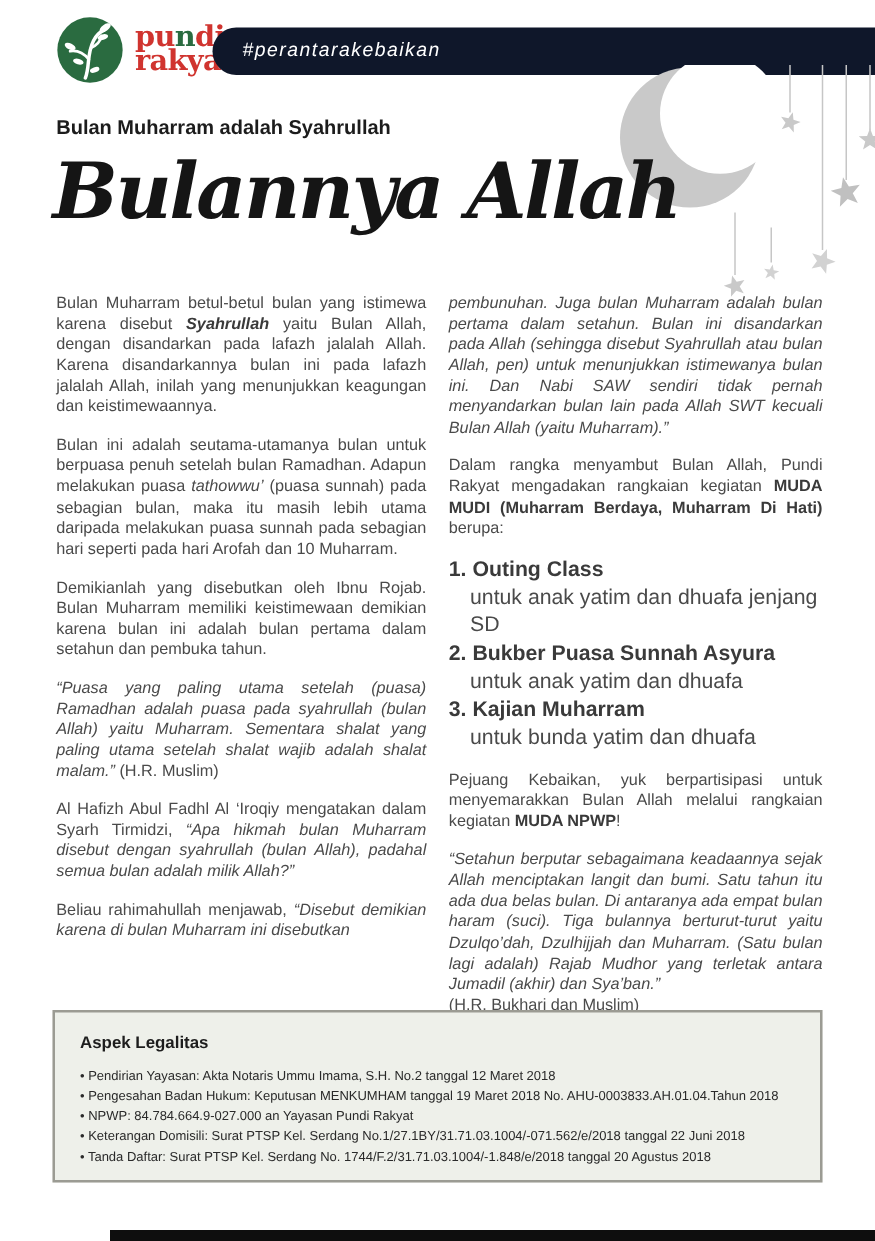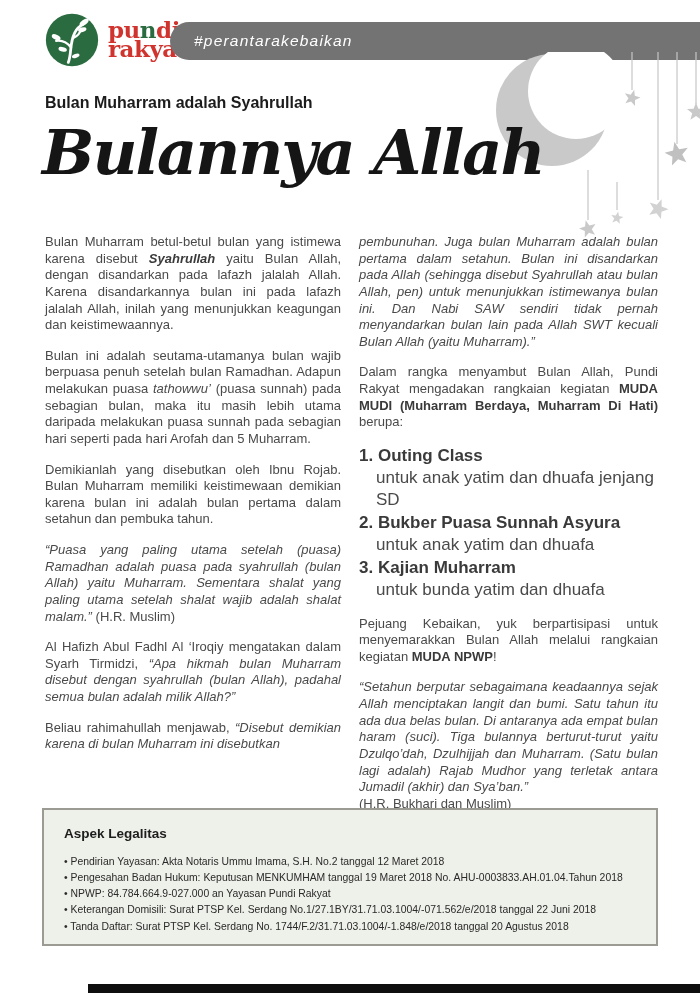--- a/index.html
+++ b/index.html
@@ -5,21 +5,21 @@
   html,body{margin:0;padding:0;background:#fff;}
   .page{position:relative;width:700px;height:993px;background:#ffffff;overflow:hidden;
         font-family:"Liberation Sans",sans-serif;}
 
   
   .logo{position:absolute;left:44px;top:12px;display:flex;align-items:center;}
   .logo-mark{width:56px;height:56px;}
   .logo-text{margin-left:8px;font-family:"DejaVu Serif",serif;font-weight:bold;
              font-size:23px;line-height:0.82;color:#d0342f;letter-spacing:-0.5px;}
   .logo-text .green{color:#2a6b40;}
-  .hashtag-bar{position:absolute;left:170px;right:0;top:22px;height:38px;background:#737373;
+  .hashtag-bar{position:absolute;left:170px;right:0;top:22px;height:38px;background:#0f172a;
                border-radius:19px 0 0 19px;display:flex;align-items:center;padding-left:24px;}
   .hashtag{color:#ffffff;font-style:italic;font-size:15.5px;letter-spacing:1.2px;}
 
   
   .kicker{position:absolute;left:45px;top:94px;font-size:16px;font-weight:600;color:#1c1c1c;}
   .main-title{position:absolute;left:42px;top:116px;font-family:"DejaVu Serif",serif;
               font-style:italic;font-weight:bold;font-size:62px;color:#151515;letter-spacing:-2px;}
 
   
   .decor{position:absolute;left:480px;top:52px;width:220px;height:210px;}
@@ -97,21 +97,21 @@
       <polygon points="0,-10 2.47,-3.4 9.51,-3.09 3.99,1.3 5.88,8.09 0,4.2 -5.88,8.09 -3.99,1.3 -9.51,-3.09 -2.47,-3.4" transform="translate(108,177) scale(0.9) rotate(-15)"></polygon>
       <polygon points="0,-10 2.47,-3.4 9.51,-3.09 3.99,1.3 5.88,8.09 0,4.2 -5.88,8.09 -3.99,1.3 -9.51,-3.09 -2.47,-3.4" transform="translate(137,166) scale(0.65) rotate(10)" fill="#d2d2d2"></polygon>
     </g>
   </svg>
 
   <div class="kicker">Bulan Muharram adalah Syahrullah</div>
   <div class="main-title">Bulannya Allah</div>
 
   <div class="col col-left">
     <p><span>Bulan Muharram betul-betul bulan yang istimewa karena disebut </span><span class="seg-bi">Syahrullah</span><span> yaitu Bulan Allah, dengan disandarkan pada lafazh jalalah Allah. Karena disandarkannya bulan ini pada lafazh jalalah Allah, inilah yang menunjukkan keagungan dan keistimewaannya.</span></p>
-    <p><span>Bulan ini adalah seutama-utamanya bulan wajib berpuasa penuh setelah bulan Ramadhan. Adapun melakukan puasa </span><span class="seg-i">tathowwu’</span><span> (puasa sunnah) pada sebagian bulan, maka itu masih lebih utama daripada melakukan puasa sunnah pada sebagian hari seperti pada hari Arofah dan 5 Muharram.</span></p>
+    <p><span>Bulan ini adalah seutama-utamanya bulan untuk berpuasa penuh setelah bulan Ramadhan. Adapun melakukan puasa </span><span class="seg-i">tathowwu’</span><span> (puasa sunnah) pada sebagian bulan, maka itu masih lebih utama daripada melakukan puasa sunnah pada sebagian hari seperti pada hari Arofah dan 10 Muharram.</span></p>
     <p>Demikianlah yang disebutkan oleh Ibnu Rojab. Bulan Muharram memiliki keistimewaan demikian karena bulan ini adalah bulan pertama dalam setahun dan pembuka tahun.</p>
     <p><span class="seg-i">“Puasa yang paling utama setelah (puasa) Ramadhan adalah puasa pada syahrullah (bulan Allah) yaitu Muharram. Sementara shalat yang paling utama setelah shalat wajib adalah shalat malam.”</span><span> (H.R. Muslim)</span></p>
     <p><span>Al Hafizh Abul Fadhl Al ‘Iroqiy mengatakan dalam Syarh Tirmidzi, </span><span class="seg-i">“Apa hikmah bulan Muharram disebut dengan syahrullah (bulan Allah), padahal semua bulan adalah milik Allah?”</span></p>
     <p><span>Beliau rahimahullah menjawab, </span><span class="seg-i">“Disebut demikian karena di bulan Muharram ini disebutkan</span></p>
   </div>
 
   <div class="col col-right">
     <p><span class="seg-i">pembunuhan. Juga bulan Muharram adalah bulan pertama dalam setahun. Bulan ini disandarkan pada Allah (sehingga disebut Syahrullah atau bulan Allah, pen) untuk menunjukkan istimewanya bulan ini. Dan Nabi SAW sendiri tidak pernah menyandarkan bulan lain pada Allah SWT kecuali Bulan Allah (yaitu Muharram).”</span></p>
     <p><span>Dalam rangka menyambut Bulan Allah, Pundi Rakyat mengadakan rangkaian kegiatan </span><span class="seg-b">MUDA MUDI (Muharram Berdaya, Muharram Di Hati)</span><span> berupa:</span></p>
 

